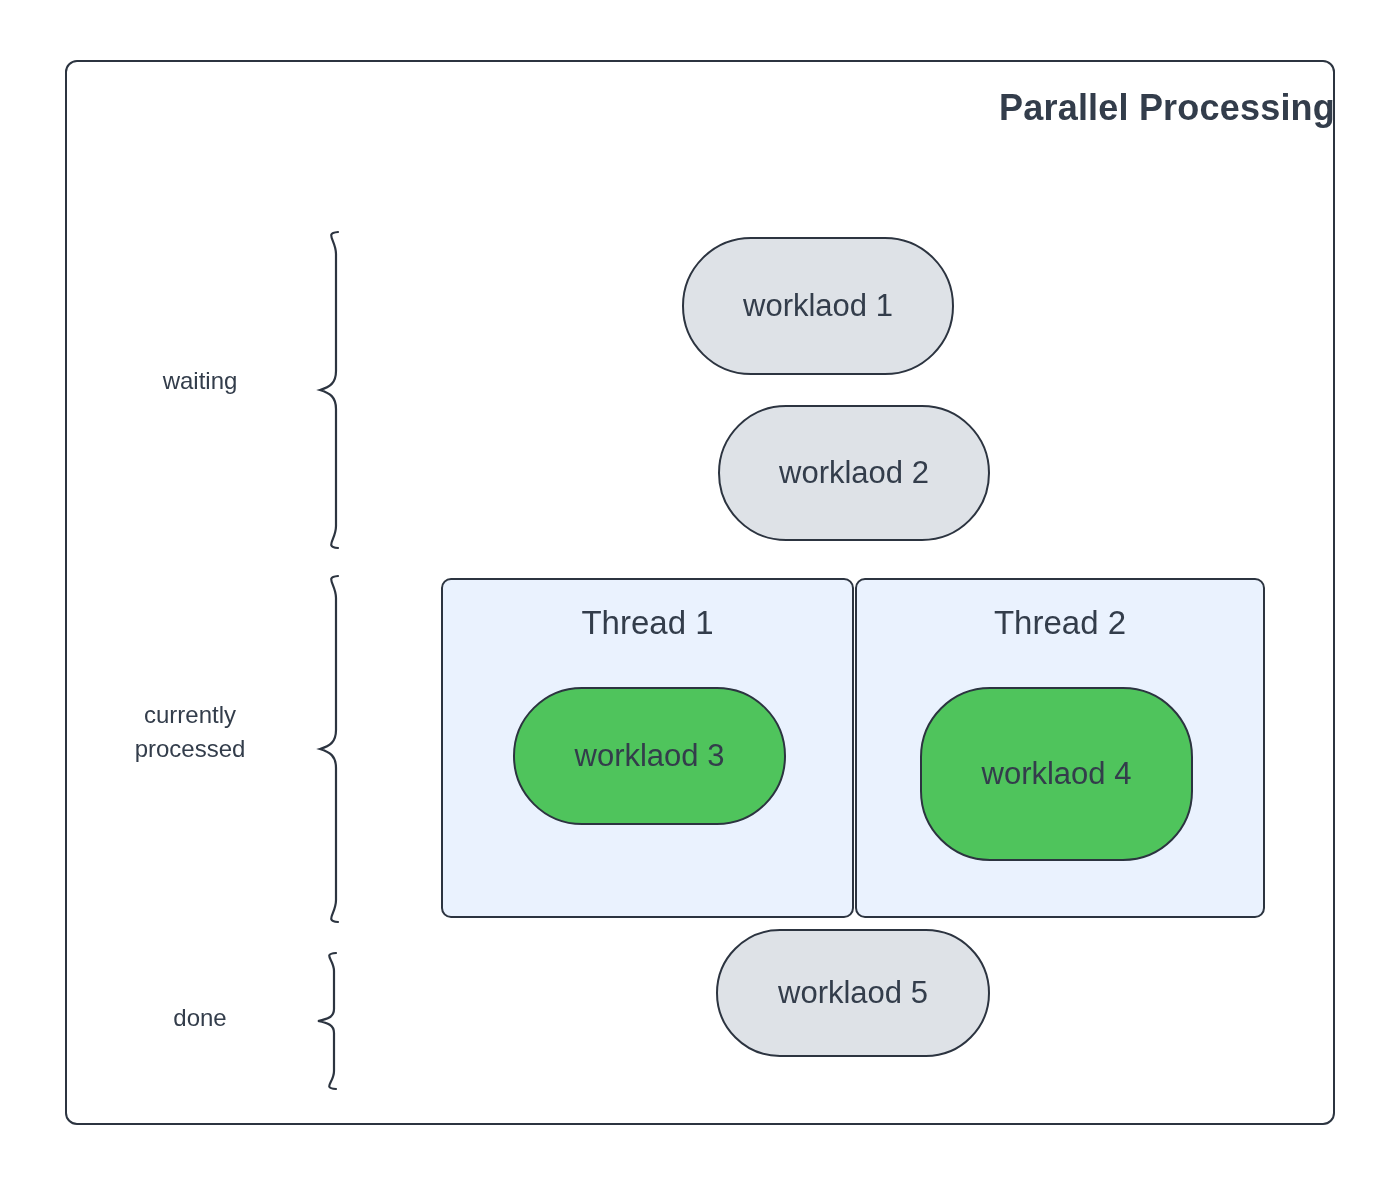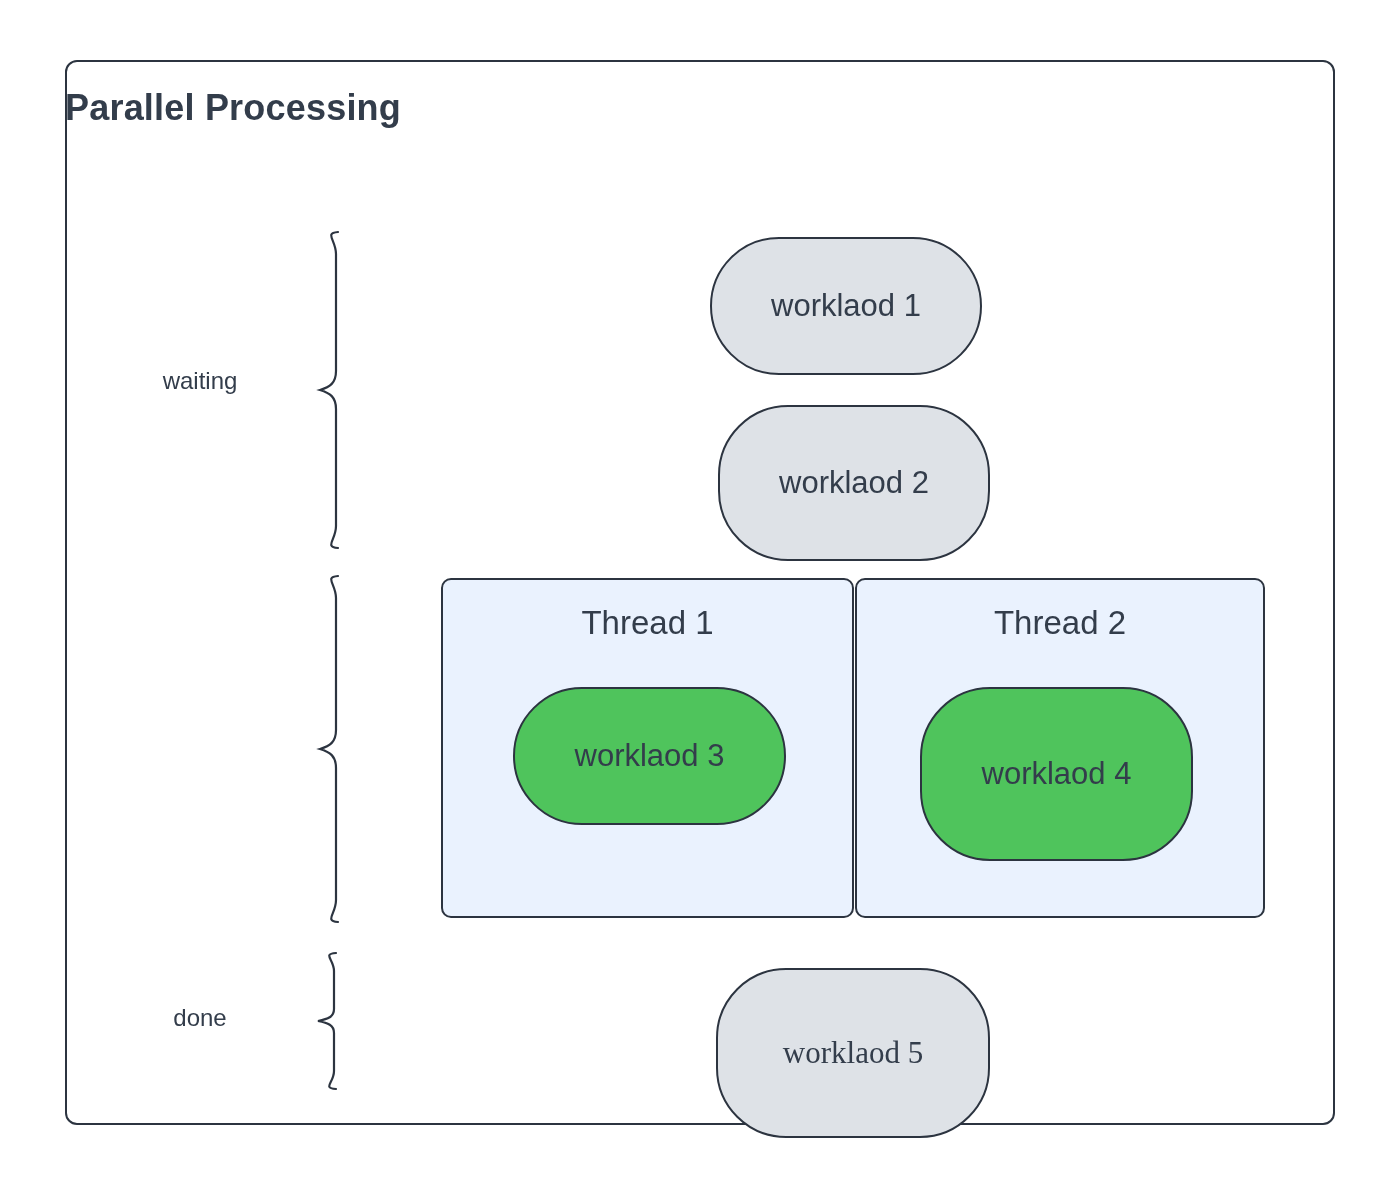--- a/index.html
+++ b/index.html
@@ -32,21 +32,21 @@
     border-radius: 12px;
     background: #ffffff;
   }
 
   
   .diagram-title {
     position: absolute;
     left: 65px;
     top: 87px;
     width: 1270px;
-    text-align: left;
+    text-align: right;
     font-size: 36px;
     font-weight: bold;
     color: #333d4b;
     letter-spacing: 0.2px;
     white-space: pre;
   }
 
   
   .stage-label {
     position: absolute;
@@ -99,25 +99,25 @@
     white-space: pre;
   }
   .pill.waiting-pill,
   .pill.done-pill {
     background: #dee2e7;
   }
   .pill.active-pill {
     background: #4fc45c;
   }
 
-  #pill-w1 { left: 710px; top: 237px;  width: 272px; height: 138px; }
-  #pill-w2 { left: 718px; top: 405px;  width: 272px; height: 156px; }
+  #pill-w1 { left: 682px; top: 237px;  width: 272px; height: 138px; }
+  #pill-w2 { left: 718px; top: 405px;  width: 272px; height: 136px; }
   #pill-w3 { left: 513px; top: 687px;  width: 273px; height: 138px; }
   #pill-w4 { left: 920px; top: 687px;  width: 273px; height: 174px; }
-  #pill-w5 { left: 716px; top: 968px;  width: 274px; height: 170px; font-family: Liberation Serif, serif; }
+  #pill-w5 { left: 716px; top: 929px;  width: 274px; height: 128px; }
 
   
   .thread-box {
     position: absolute;
     box-sizing: border-box;
     border: 2px solid #2c3440;
     border-radius: 10px;
     background: #eaf2fe;
   }
   #thread-box-1 { left: 441px; top: 578px; width: 413px; height: 340px; padding-left: 24px; }
@@ -156,20 +156,22 @@
   </svg>
 
   <div class="pill waiting-pill" id="pill-w1">
     <span>worklaod 1</span>
   </div>
 
   <div class="pill waiting-pill" id="pill-w2">
     <span>worklaod 2</span>
   </div>
 
+  <div class="stage-label processing">currently
+processed</div>
 
   <svg class="brace-svg" style="left:312px; top:574px;" width="32" height="350" viewBox="0 0 32 350">
     <path d="M 26 2
              C 12 3, 24 10, 24 24
              L 24 156
              C 24 168, 18 172, 8 175
              C 18 178, 24 182, 24 194
              L 24 326
              C 24 340, 12 347, 26 348"></path>
   </svg>

